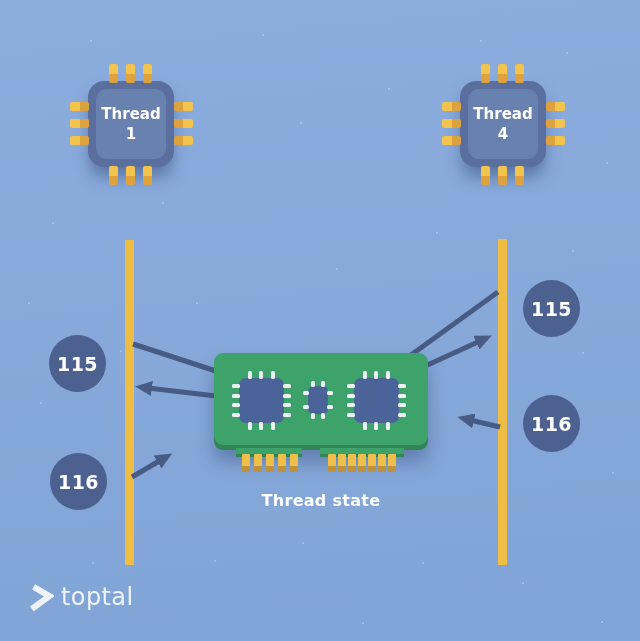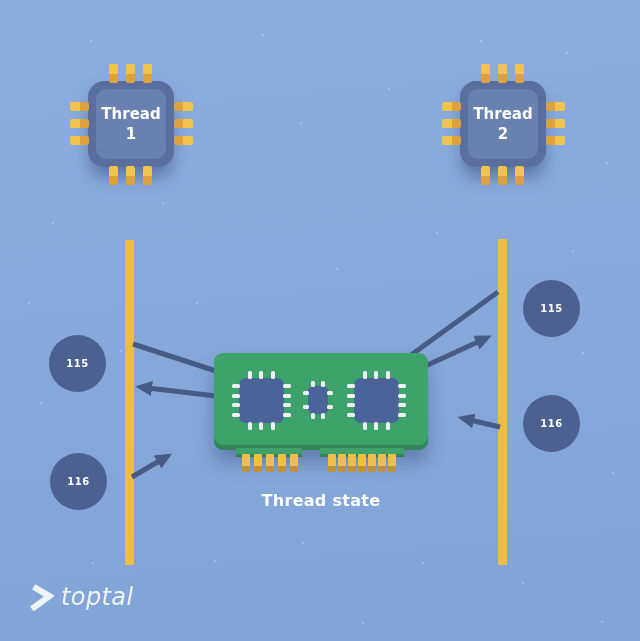--- a/index.html
+++ b/index.html
@@ -29,21 +29,21 @@
   .tpin.v{width:9px;height:19px;background:linear-gradient(180deg,#f2c44d 55%,var(--yellow-dark) 55%);}
   .tpin.hl{width:19px;height:9px;background:linear-gradient(90deg,#f2c44d 55%,var(--yellow-dark) 55%);}
   .tpin.hr{width:19px;height:9px;background:linear-gradient(270deg,#f2c44d 55%,var(--yellow-dark) 55%);}
 
   
   .timeline{position:absolute;width:9px;background:var(--yellow);}
 
   
   .value-circle{position:absolute;width:57px;height:57px;border-radius:50%;
     background:var(--circle);color:#fff;display:flex;align-items:center;
-    justify-content:center;font-weight:bold;font-size:10px;letter-spacing:.5px;}
+    justify-content:center;font-weight:bold;font-size:19px;letter-spacing:.5px;}
 
   
   .ram{position:absolute;left:214px;top:353px;width:214px;height:122px;}
   .ram .board{position:absolute;left:0;top:0;width:214px;height:97px;
     background:var(--green);border-radius:9px;
     box-shadow:inset 0 -5px 0 rgba(20,64,40,.30), 0 12px 18px rgba(48,68,112,.40);}
   .ram .tab{position:absolute;top:95px;height:9px;background:var(--green);
     box-shadow:inset 0 -3px 0 rgba(20,64,40,.30);}
   .ram .ypin{position:absolute;top:101px;width:8px;height:18px;border-radius:1px;
     background:linear-gradient(180deg,#f0bf4a 68%,var(--yellow-tip) 68%);}
@@ -51,21 +51,21 @@
   .ram-chip.small{border-radius:5px;}
   .wpin{position:absolute;background:var(--wpin);border-radius:1.5px;}
 
   .shared-label{position:absolute;left:214px;top:491px;width:214px;
     text-align:center;color:#fff;font-weight:bold;font-size:16px;letter-spacing:.3px;}
 
   
   svg.arrows{position:absolute;left:0;top:0;}
 
   
-  .logo{position:absolute;left:30px;top:583px;display:flex;align-items:center;gap:7px;font-style:italic;}
+  .logo{position:absolute;left:30px;top:583px;display:flex;align-items:center;gap:7px;}
   .logo .word{color:#eff3f8;font-size:24px;letter-spacing:.4px;}
 </style>
 </head>
 <body>
 
 <div class="stage">
 
   <div id="specks">
       <div class="speck" style="left: 90px; top: 40px; width: 2px; height: 2px;"></div>
       <div class="speck" style="left: 150px; top: 66px; width: 2px; height: 2px;"></div>
@@ -110,21 +110,21 @@
       <div class="tpin hl" style="left: 1px; top: 40px;"></div>
       <div class="tpin hr" style="left: 105px; top: 40px;"></div>
       <div class="tpin hl" style="left: 1px; top: 57px;"></div>
       <div class="tpin hr" style="left: 105px; top: 57px;"></div>
       <div class="tpin hl" style="left: 1px; top: 74px;"></div>
       <div class="tpin hr" style="left: 105px; top: 74px;"></div>
     </div>
 
   <div class="thread-chip" id="chip2" style="left:441px;top:62px;">
     <div class="body">
-      <div class="inner">Thread 2</div>
+      <div class="inner">Thread 4</div>
     </div>
   <div class="tpin v" style="left: 40px; top: 2px;"></div>
       <div class="tpin v" style="left: 40px; top: 104px;"></div>
       <div class="tpin v" style="left: 57px; top: 2px;"></div>
       <div class="tpin v" style="left: 57px; top: 104px;"></div>
       <div class="tpin v" style="left: 74px; top: 2px;"></div>
       <div class="tpin v" style="left: 74px; top: 104px;"></div>
       <div class="tpin hl" style="left: 1px; top: 40px;"></div>
       <div class="tpin hr" style="left: 105px; top: 40px;"></div>
       <div class="tpin hl" style="left: 1px; top: 57px;"></div>

